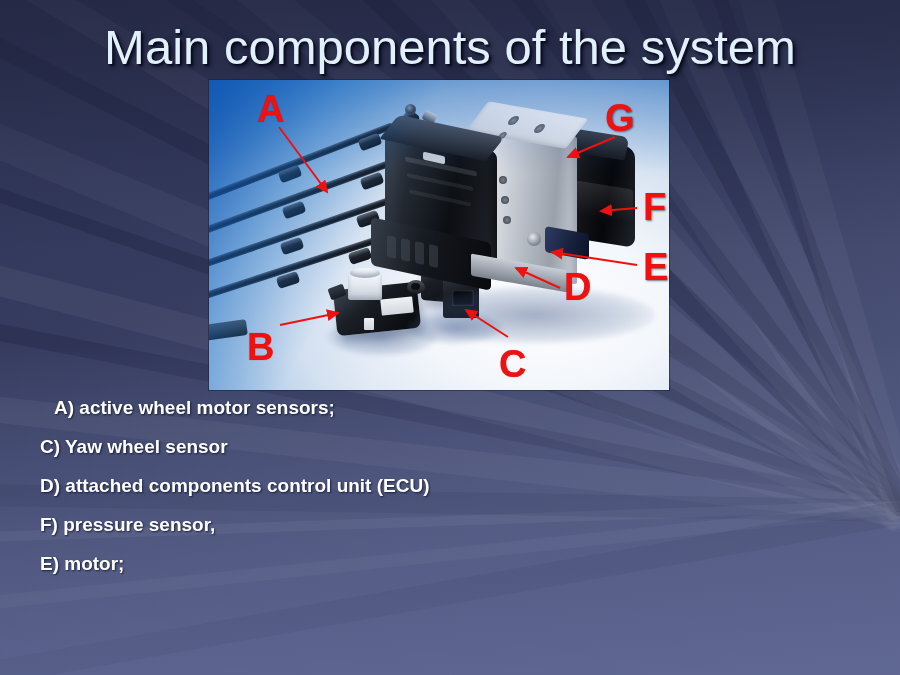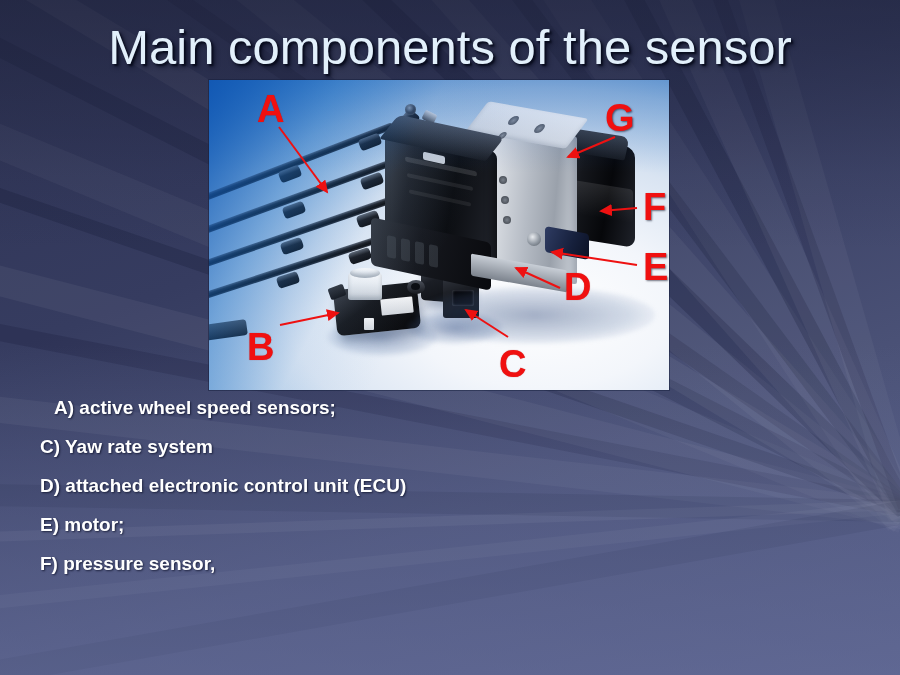--- a/index.html
+++ b/index.html
@@ -308,21 +308,21 @@
     <div class="ray" style="transform: rotate(174deg); height:13px;">
         <i style="background:rgba(255,255,255,0.06)"></i>
       </div>
     <div class="ray" style="transform: rotate(170deg); height:24px;">
         <i style="background:rgba(10,14,40,0.12)"></i>
       </div>
   </div>
   <div class="wash-top"></div>
   <div class="wash-bottom"></div>
 
-  <div id="title">Main components of the sensor</div>
+  <div id="title">Main components of the system</div>
 
   <div id="photo">
     <div id="photo-frame">
 
       <div class="photo-layer">
 
         <div class="cable" style="left:-14px; top:118px; width:212px; transform:rotate(-21deg);"></div>
         <div class="cable-boot" style="left:70px; top:88px; transform:rotate(-21deg);"></div>
         <div class="cable-boot" style="left:150px; top:56px; transform:rotate(-21deg);"></div>
         <div class="cable-head" style="left:184px; top:36px; transform:rotate(-52deg);"></div>
@@ -463,20 +463,20 @@
     <line x1="560" y1="288" x2="516" y2="268" stroke="#ee1111" stroke-width="2" marker-end="url(#ah)"></line>
 
     <line x1="615" y1="137" x2="568" y2="157" stroke="#ee1111" stroke-width="2" marker-end="url(#ah)"></line>
 
     <line x1="637" y1="208" x2="601" y2="211" stroke="#ee1111" stroke-width="2" marker-end="url(#ah)"></line>
 
     <line x1="637" y1="265" x2="552" y2="252" stroke="#ee1111" stroke-width="2" marker-end="url(#ah)"></line>
   </svg>
 
   <div id="bullets">
-    <div class="bullet ind1">A) active wheel speed sensors;</div>
-    <div class="bullet">C) Yaw rate system</div>
-    <div class="bullet">D) attached electronic control unit (ECU)</div>
+    <div class="bullet ind1">A) active wheel motor sensors;</div>
+    <div class="bullet">C) Yaw wheel sensor</div>
+    <div class="bullet">D) attached components control unit (ECU)</div>
+    <div class="bullet">F) pressure sensor,</div>
     <div class="bullet">E) motor;</div>
-    <div class="bullet">F) pressure sensor,</div>
   </div>
 
 </div>
 
 </body></html>

